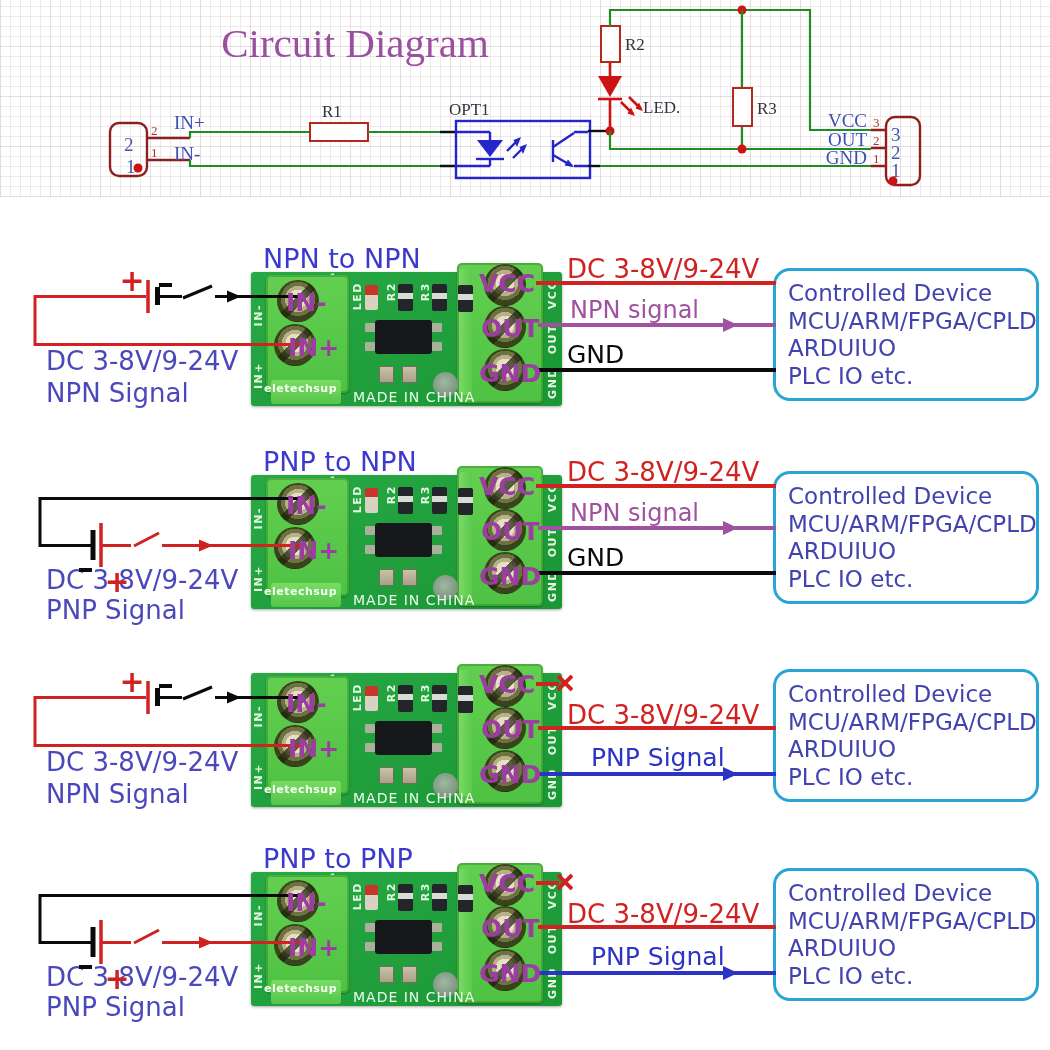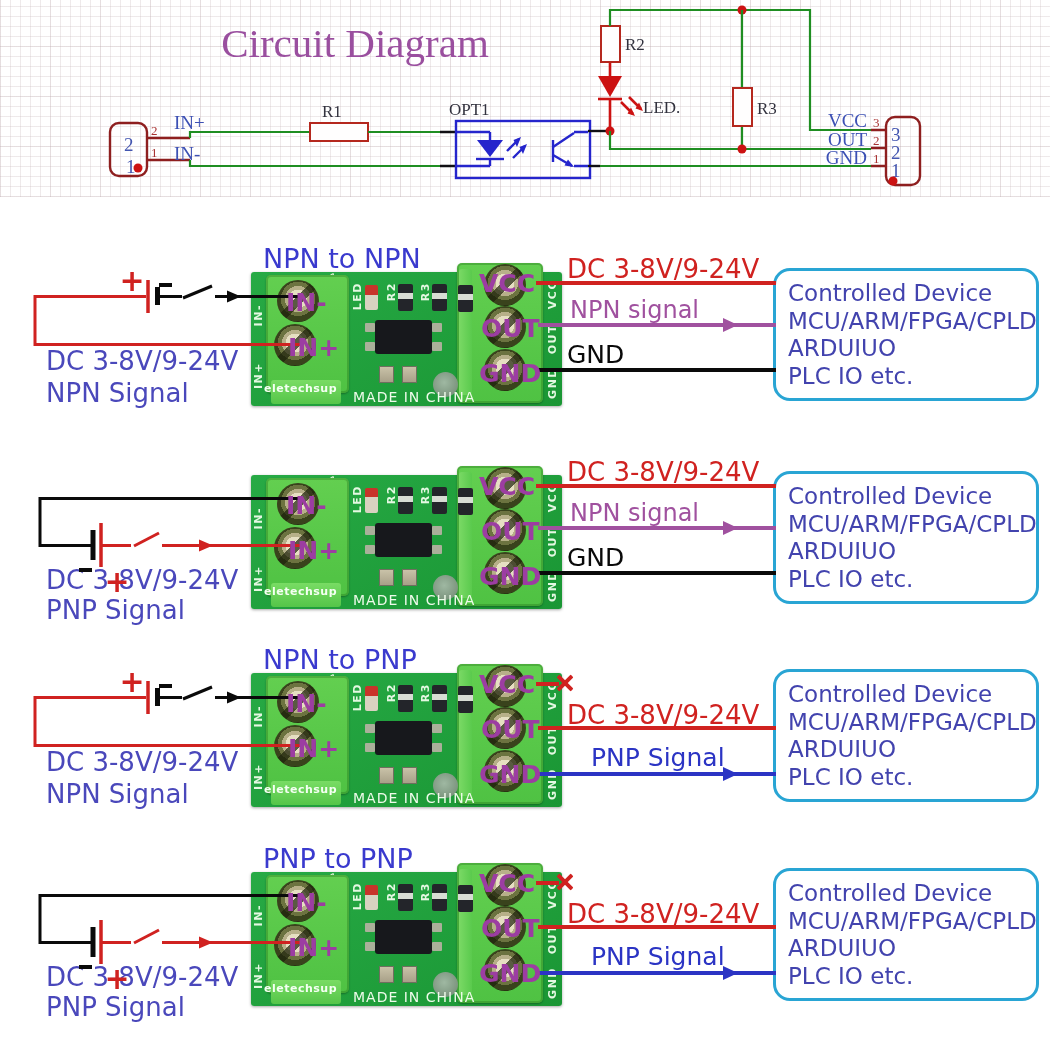--- a/index.html
+++ b/index.html
@@ -286,20 +286,21 @@
 
     <div class="devbox">
       <div>Controlled Device</div>
       <div>MCU/ARM/FPGA/CPLD</div>
       <div>ARDUIUO</div>
       <div>PLC IO etc.</div>
     </div>
   </div>
 
   <div class="section src-pnp out-npn" style="top:446px">
+    <div class="sec-title">PNP to NPN</div>
 
     <div class="module">
       <span class="silk-v edge-im">IN-</span>
       <span class="silk-v edge-ip">IN+</span>
       <span class="corner01">01</span>
       <div class="tblock tleft"></div>
       <div class="tblock tright"></div>
       <div class="screw s-im"></div>
       <div class="screw s-ip"></div>
       <div class="screw s-vcc"></div>
@@ -376,21 +377,20 @@
 
     <div class="devbox">
       <div>Controlled Device</div>
       <div>MCU/ARM/FPGA/CPLD</div>
       <div>ARDUIUO</div>
       <div>PLC IO etc.</div>
     </div>
   </div>
 
   <div class="section src-npn out-pnp" style="top:644px">
-    <div class="sec-title">NPN to PNP</div>
 
     <div class="module">
       <span class="silk-v edge-im">IN-</span>
       <span class="silk-v edge-ip">IN+</span>
       <span class="corner01">01</span>
       <div class="tblock tleft"></div>
       <div class="tblock tright"></div>
       <div class="screw s-im"></div>
       <div class="screw s-ip"></div>
       <div class="screw s-vcc"></div>

